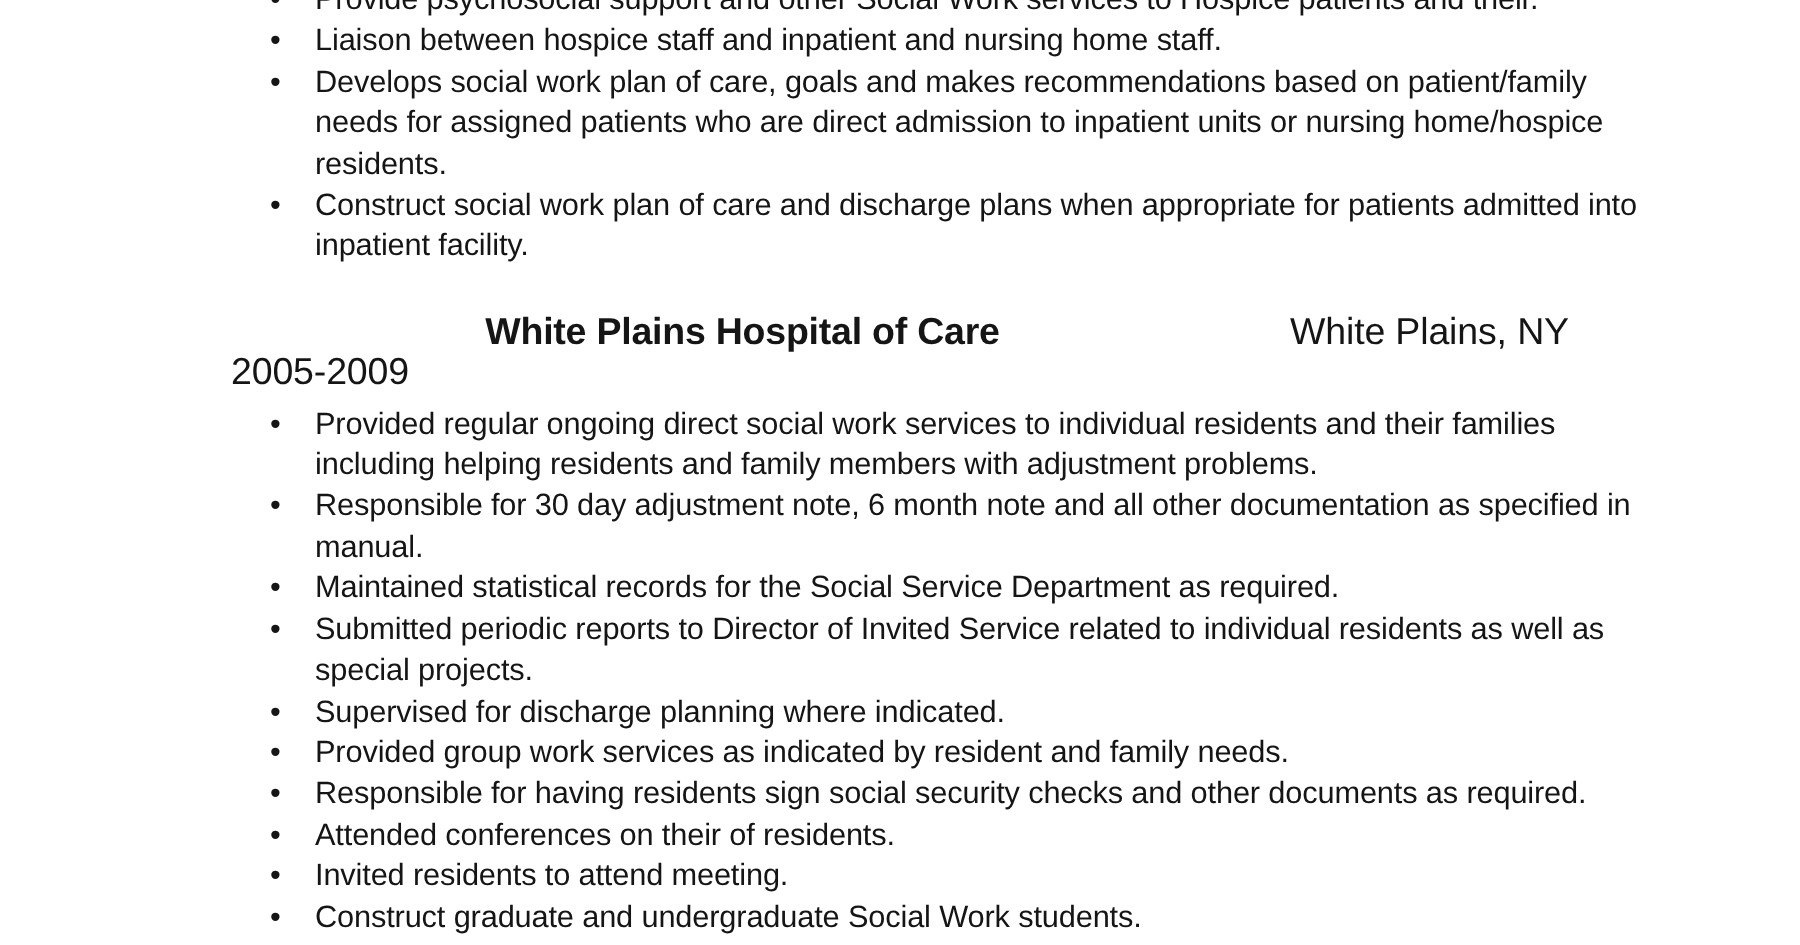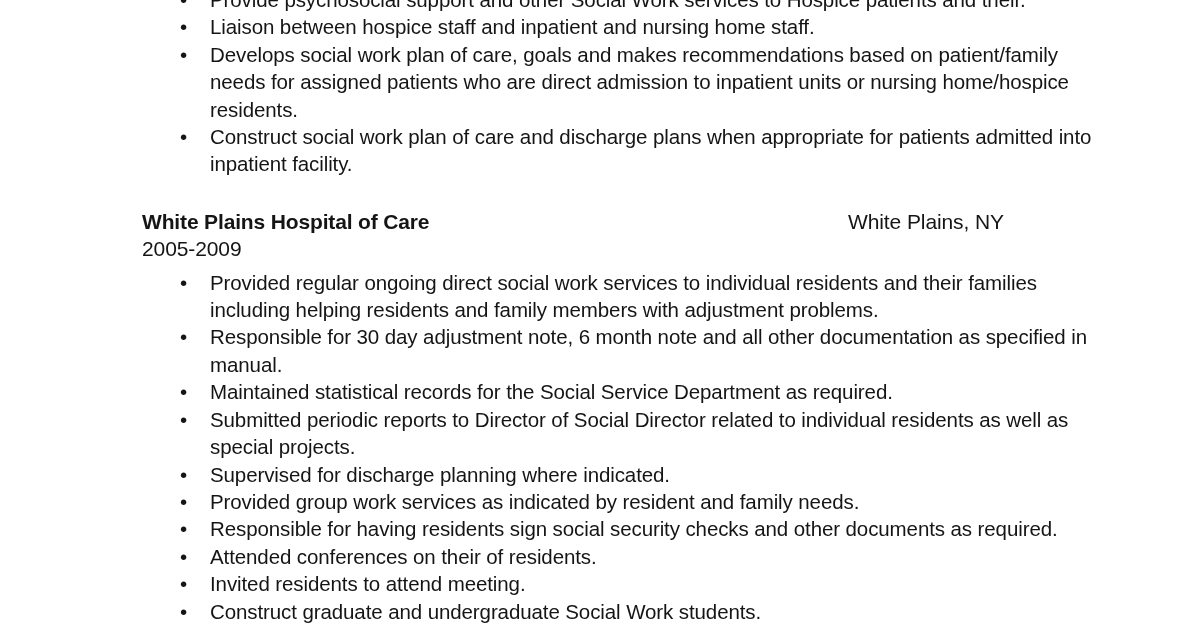--- a/index.html
+++ b/index.html
@@ -66,31 +66,33 @@
 
   
   .job-header {
     margin-top: 30px;
     margin-bottom: 6px;
   }
   .job-row {
     display: flex;
     align-items: baseline;
     line-height: 27.4px;
-    font-size: 21px;
+    font-size: 25px;
+    text-align: center;
   }
   .job-row .left {
     font-weight: bold;
     width: 706px;
     flex: 0 0 706px;
     letter-spacing: -0.15px;
   }
   .job-row .right {
     font-weight: normal;
     letter-spacing: -0.1px;
+    margin-left: 12px;
   }
 </style>
 </head>
 <body>
 
 <div id="page">
   <div id="doc">
 
     <ul class="bullets">
       <li class="bullet">
@@ -129,21 +131,21 @@
       <li class="bullet">
         <span class="dot">•</span>
         <span class="btxt">Responsible for 30 day adjustment note, 6 month note and all other documentation as specified in manual.</span>
       </li>
       <li class="bullet">
         <span class="dot">•</span>
         <span class="btxt">Maintained statistical records for the Social Service Department as required.</span>
       </li>
       <li class="bullet">
         <span class="dot">•</span>
-        <span class="btxt">Submitted periodic reports to Director of Social Director related to individual residents as well as special projects.</span>
+        <span class="btxt">Submitted periodic reports to Director of Invited Service related to individual residents as well as special projects.</span>
       </li>
       <li class="bullet">
         <span class="dot">•</span>
         <span class="btxt">Supervised for discharge planning where indicated.</span>
       </li>
       <li class="bullet">
         <span class="dot">•</span>
         <span class="btxt">Provided group work services as indicated by resident and family needs.</span>
       </li>
       <li class="bullet">

